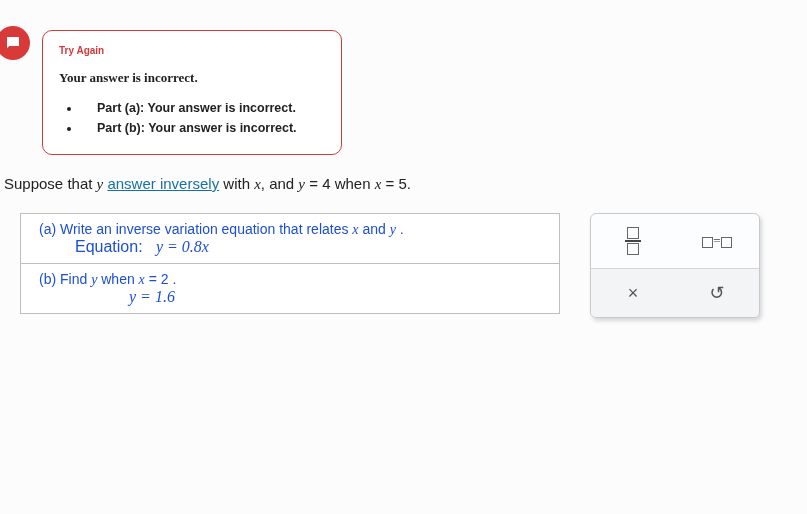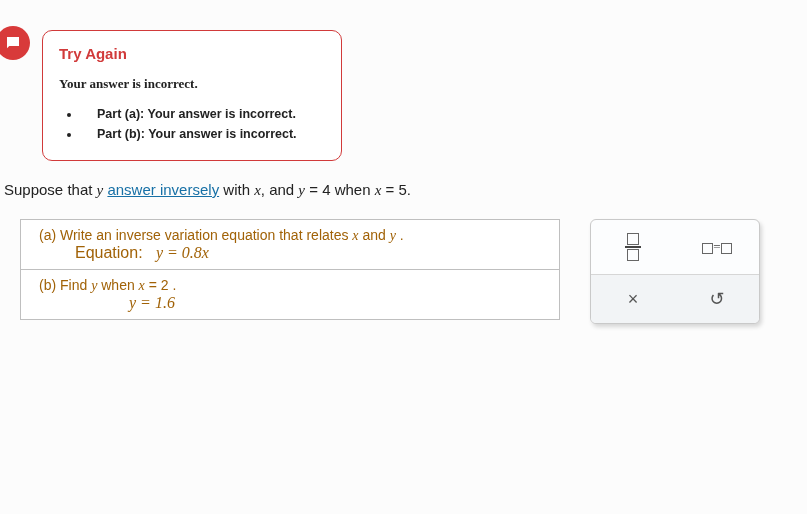--- a/index.html
+++ b/index.html
@@ -36,21 +36,21 @@
       margin: 10px 0 20px 42px;
       width: 300px;
       border: 1.5px solid #d13a3a;
       border-radius: 10px;
       padding: 14px 16px 16px 16px;
       background: #fff;
     }
     .feedback-title {
       color: #d13a3a;
       font-weight: bold;
-      font-size: 15px;
+      font-size: 10px;
       margin-bottom: 14px;
     }
     .feedback-msg {
       font-size: 13px;
       color: #222;
       font-weight: bold;
       margin-bottom: 12px;
       font-family: Liberation Serif, serif;
     }
     .feedback-list {
@@ -80,21 +80,21 @@
     .answer-table {
       border: 1px solid #bfbfbf;
       border-collapse: collapse;
       background: #fff;
       width: 540px;
     }
     .answer-table td {
       border: 1px solid #bfbfbf;
       padding: 7px 18px;
       font-size: 14px;
-      color: #a16207;
+      color: #1d4ed8;
       vertical-align: top;
     }
     .indent { margin-left: 36px; font-size: 16px; }
     .tool-panel {
       width: 170px;
       border: 1px solid #c9c9c9;
       border-radius: 6px;
       background: #fcfdfe;
       box-shadow: 2px 3px 4px rgba(0,0,0,0.15);
       overflow: hidden;

